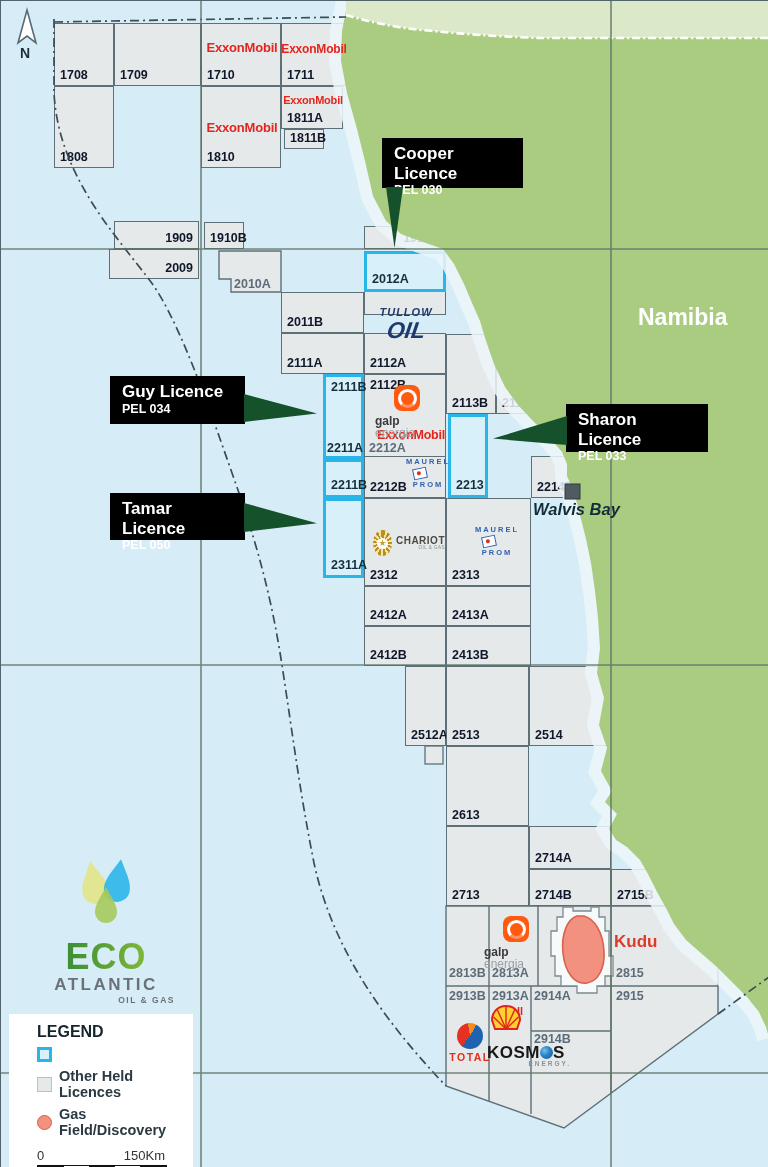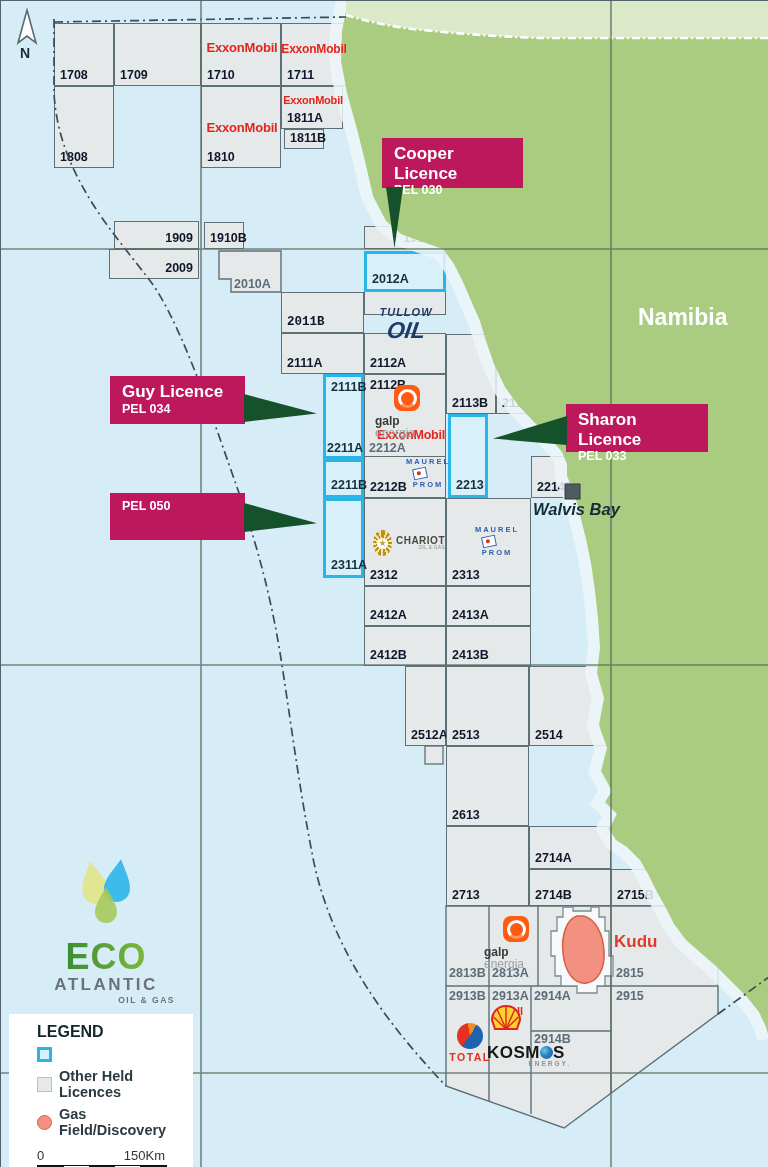--- a/index.html
+++ b/index.html
@@ -29,21 +29,21 @@
   .char-core{width:11px;height:11px;border-radius:50%;background:#fff;color:#c9a227;font-size:9px;line-height:11px;text-align:center;}
   .char-t1{font-size:10px;font-weight:700;color:#4a4a42;letter-spacing:.5px;}
   .char-t2{font-size:4.5px;color:#8a8a80;text-align:right;letter-spacing:.5px;}
   .total-s{width:26px;height:26px;border-radius:50%;background:conic-gradient(from 220deg,#e63022 0 130deg,#f28c1e 130deg 170deg,#1f63b0 170deg 360deg);}
   .total-t{margin-top:3px;font-size:10.5px;font-weight:800;color:#e0301e;letter-spacing:1.5px;}
   .shell-t{margin-top:1px;font-size:11px;font-weight:800;color:#e0241c;}
   .kosmos{flex-direction:row!important;align-items:baseline;flex-wrap:wrap;width:84px;}
   .kos-t{font-size:17px;font-weight:900;color:#181818;letter-spacing:.5px;}
   .kos-globe{display:inline-block;width:13px;height:13px;border-radius:50%;background:radial-gradient(circle at 35% 35%,#6ec6ea 0%,#2b7fc2 45%,#185a8e 100%);transform:translateY(1px);}
   .kos-e{width:100%;text-align:right;font-size:6.5px;color:#8b9196;letter-spacing:2px;font-weight:700;}
-  .callout{position:absolute;background:#be185d;color:#fff;z-index:8;padding:6px 10px 6px 12px;box-sizing:border-box;}
+  .callout{position:absolute;background:#000000;color:#fff;z-index:8;padding:6px 10px 6px 12px;box-sizing:border-box;}
   .callout .t{font-size:17px;font-weight:800;line-height:1.15;}
   .callout .s{font-size:12.5px;font-weight:600;}
   .pointer{position:absolute;background:#15512b;z-index:8;}
   .pt-down{clip-path:polygon(0 0,100% 0,50% 100%);}
   .pt-right{clip-path:polygon(0 0,100% 70%,0 100%);}
   .pt-left{clip-path:polygon(100% 0,0 78%,100% 100%);}
   #country-label{position:absolute;left:637px;top:303px;color:#fff;font-size:23px;font-weight:800;z-index:7;}
   #walvis-label{position:absolute;left:532px;top:499px;color:#122c38;font-size:16.5px;font-weight:800;font-style:italic;z-index:7;}
   #kudu-label{position:absolute;left:613px;top:931px;color:#e03b2a;font-size:17px;font-weight:700;z-index:7;}
   #north-label{position:absolute;left:19px;top:44px;color:#1d2c33;font-size:14px;font-weight:800;z-index:7;}
@@ -100,21 +100,21 @@
       </div>
       <div class="block" style="left: 203px; top: 221px; width: 40px; height: 27px;">
         <span class="lbl bl">1910B</span>
       </div>
       <div class="block" style="left: 363px; top: 225px; width: 82px; height: 23px;">
         <span class="lbl br">1912A</span>
       </div>
       <div class="block" style="left: 108px; top: 248px; width: 90px; height: 30px;">
         <span class="lbl br">2009</span>
       </div>
-      <div class="block" style="left: 280px; top: 291px; width: 83px; height: 41px; font-family: Liberation Mono, monospace;">
+      <div class="block" style="left: 280px; top: 291px; width: 83px; height: 41px;">
         <span class="lbl bl">2011B</span>
       </div>
       <div class="block" style="left: 280px; top: 332px; width: 83px; height: 41px;">
         <span class="lbl bl">2111A</span>
       </div>
       <div class="block eco" style="left: 363px; top: 250px; width: 82px; height: 41px;">
         <span class="lbl bl">2012A</span>
       </div>
       <div class="block" style="left: 363px; top: 273px; width: 82px; height: 41px;">
         <span class="lbl tl">2012B</span>
@@ -370,16 +370,17 @@
       <div class="t">Guy Licence</div>
       <div class="s">PEL 034</div>
     </div>
     <div class="pointer pt-right" style="left: 243px; top: 393px; width: 73px; height: 28px;"></div>
     <div class="callout" style="left: 565px; top: 403px; width: 142px; height: 48px;">
       <div class="t">Sharon Licence</div>
       <div class="s">PEL 033</div>
     </div>
     <div class="pointer pt-left" style="left: 492px; top: 415px; width: 74px; height: 29px;"></div>
     <div class="callout" style="left: 109px; top: 492px; width: 135px; height: 47px;">
+      <div class="t">Tamar Licence</div>
       <div class="s">PEL 050</div>
     </div>
     <div class="pointer pt-right" style="left: 243px; top: 502px; width: 73px; height: 29px;"></div>
   </div>
 
 </body></html>

